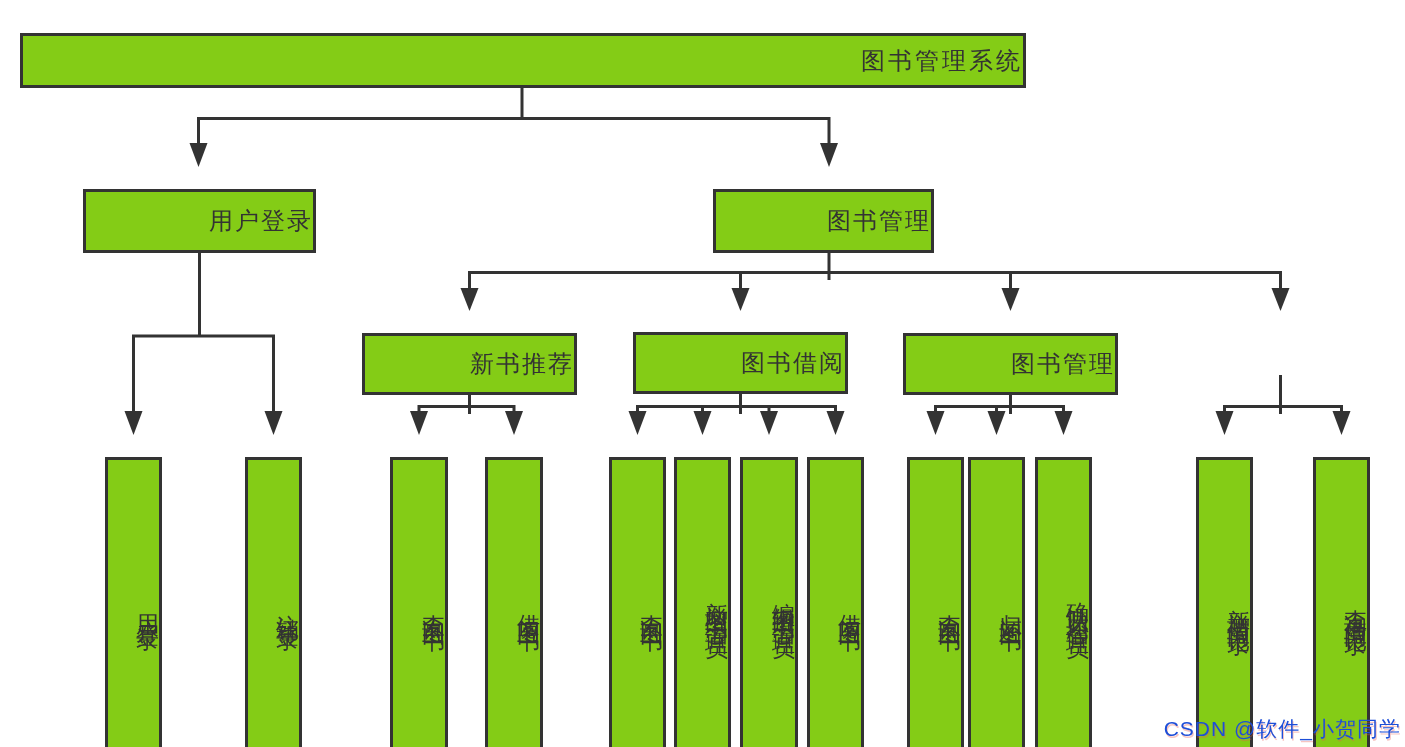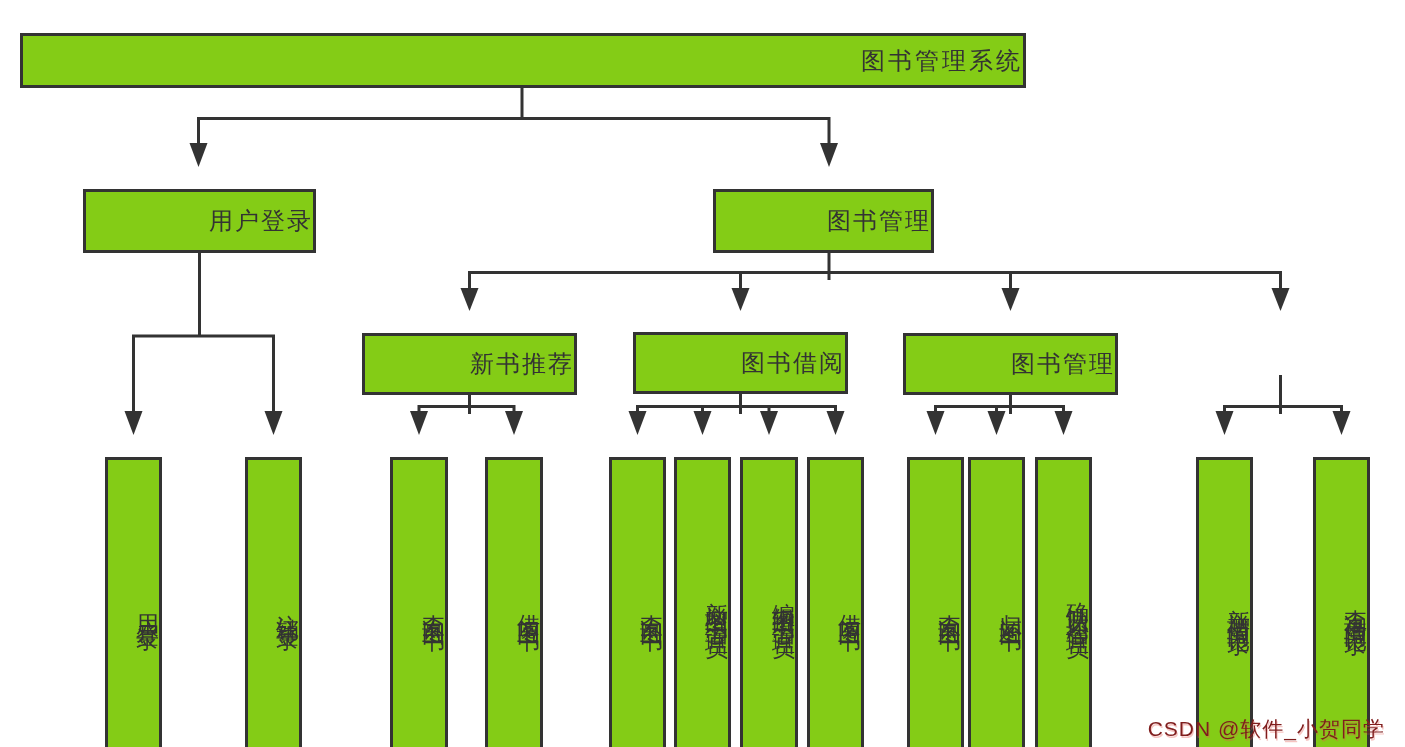--- a/index.html
+++ b/index.html
@@ -64,24 +64,24 @@
   .l-7  { left: 740px; width: 58px; }
   .l-8  { left: 807px;  }
   .l-9  { left: 907px;  }
   .l-10 { left: 968px;  }
   .l-11 { left: 1035px; }
   .l-12 { left: 1196px; }
   .l-13 { left: 1313px; }
 
   .watermark {
     position: absolute;
-    right: 20px;
+    right: 4px;
     bottom: 4px;
     font-size: 21px;
-    color: #7f1d1d;
+    color: #1d4ed8;
     letter-spacing: 1px;
     text-shadow: 1px 2px 0 rgba(230, 90, 80, 0.35);
     z-index: 5;
     white-space: nowrap;
   }
 </style>
 </head>
 <body>
 
 <div class="canvas">

